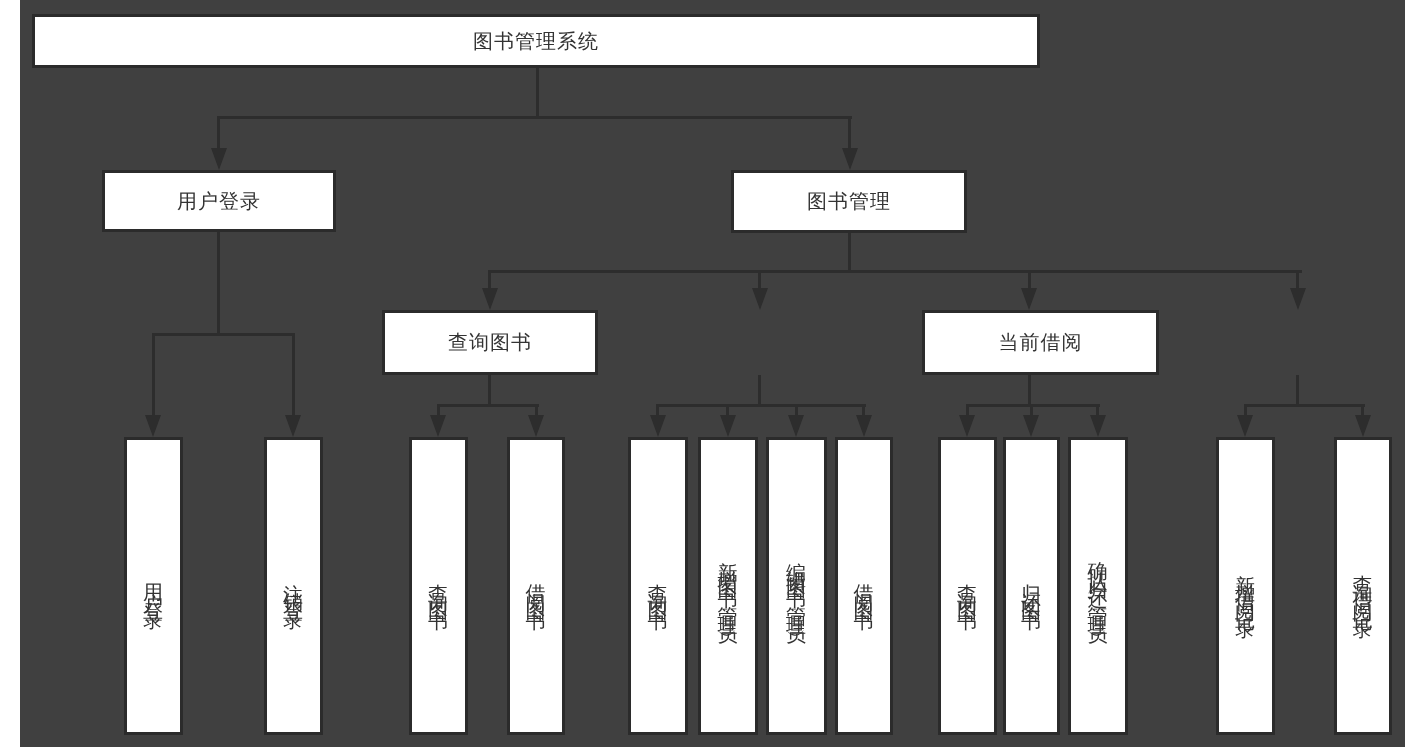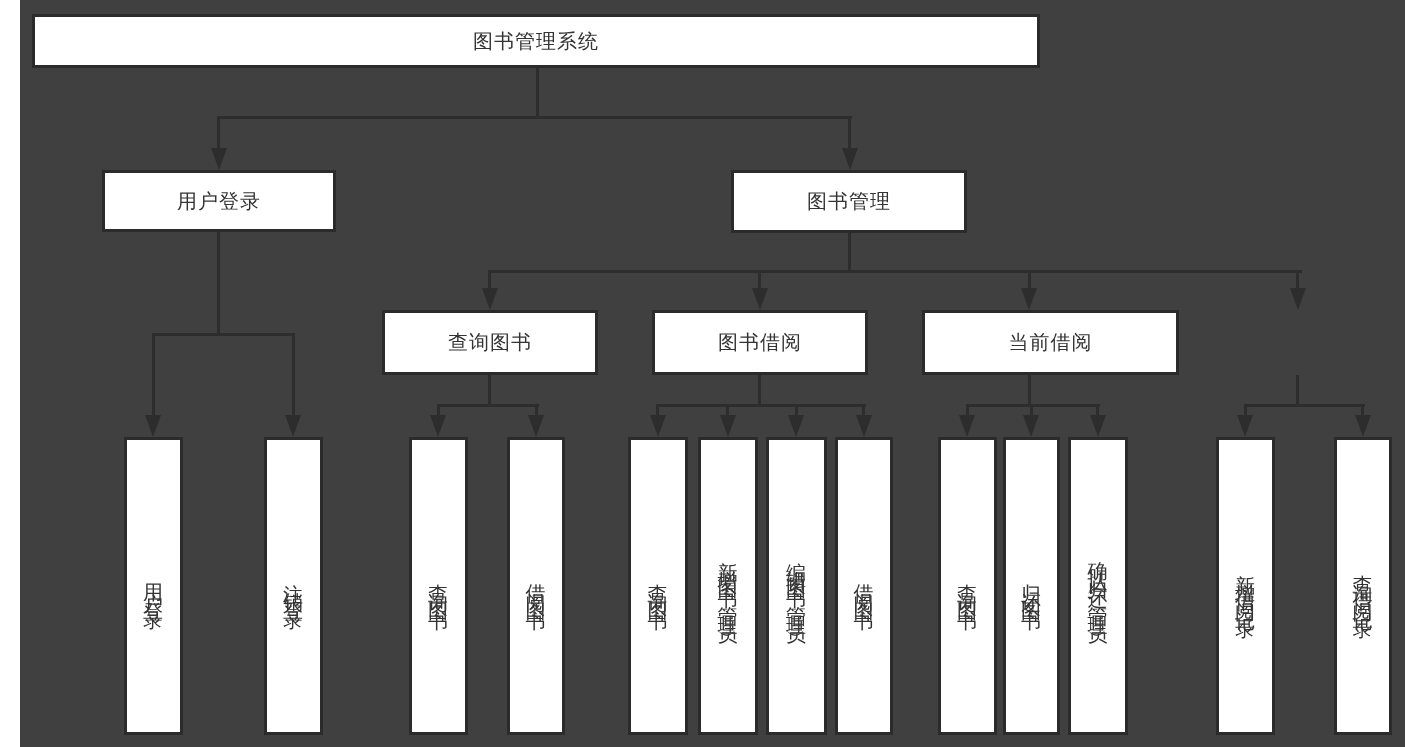--- a/index.html
+++ b/index.html
@@ -133,25 +133,22 @@
   </div>
 
   <div class="box" style="left:711px; top:170px; width:236px; height:63px;">
     <span class="h-label">图书管理</span>
   </div>
 
   <div class="box" style="left:362px; top:310px; width:216px; height:65px;">
     <span class="h-label">查询图书</span>
   </div>
 
-  <div class="box" style="left:632px; top:310px; width:216px; height:65px;">
-    <span class="h-label">图书借阅</span>
-  </div>
 
-  <div class="box" style="left:902px; top:310px; width:257px; height:65px;">
+  <div class="box" style="left:902px; top:310px; width:237px; height:65px;">
     <span class="h-label">当前借阅</span>
   </div>
 
 
   <div class="box" style="left:104px; top:437px; width:59px; height:298px;">
     <span class="v-label">用户登录</span>
   </div>
   <div class="box" style="left:244px; top:437px; width:59px; height:298px;">
     <span class="v-label">注销登录</span>
   </div>

